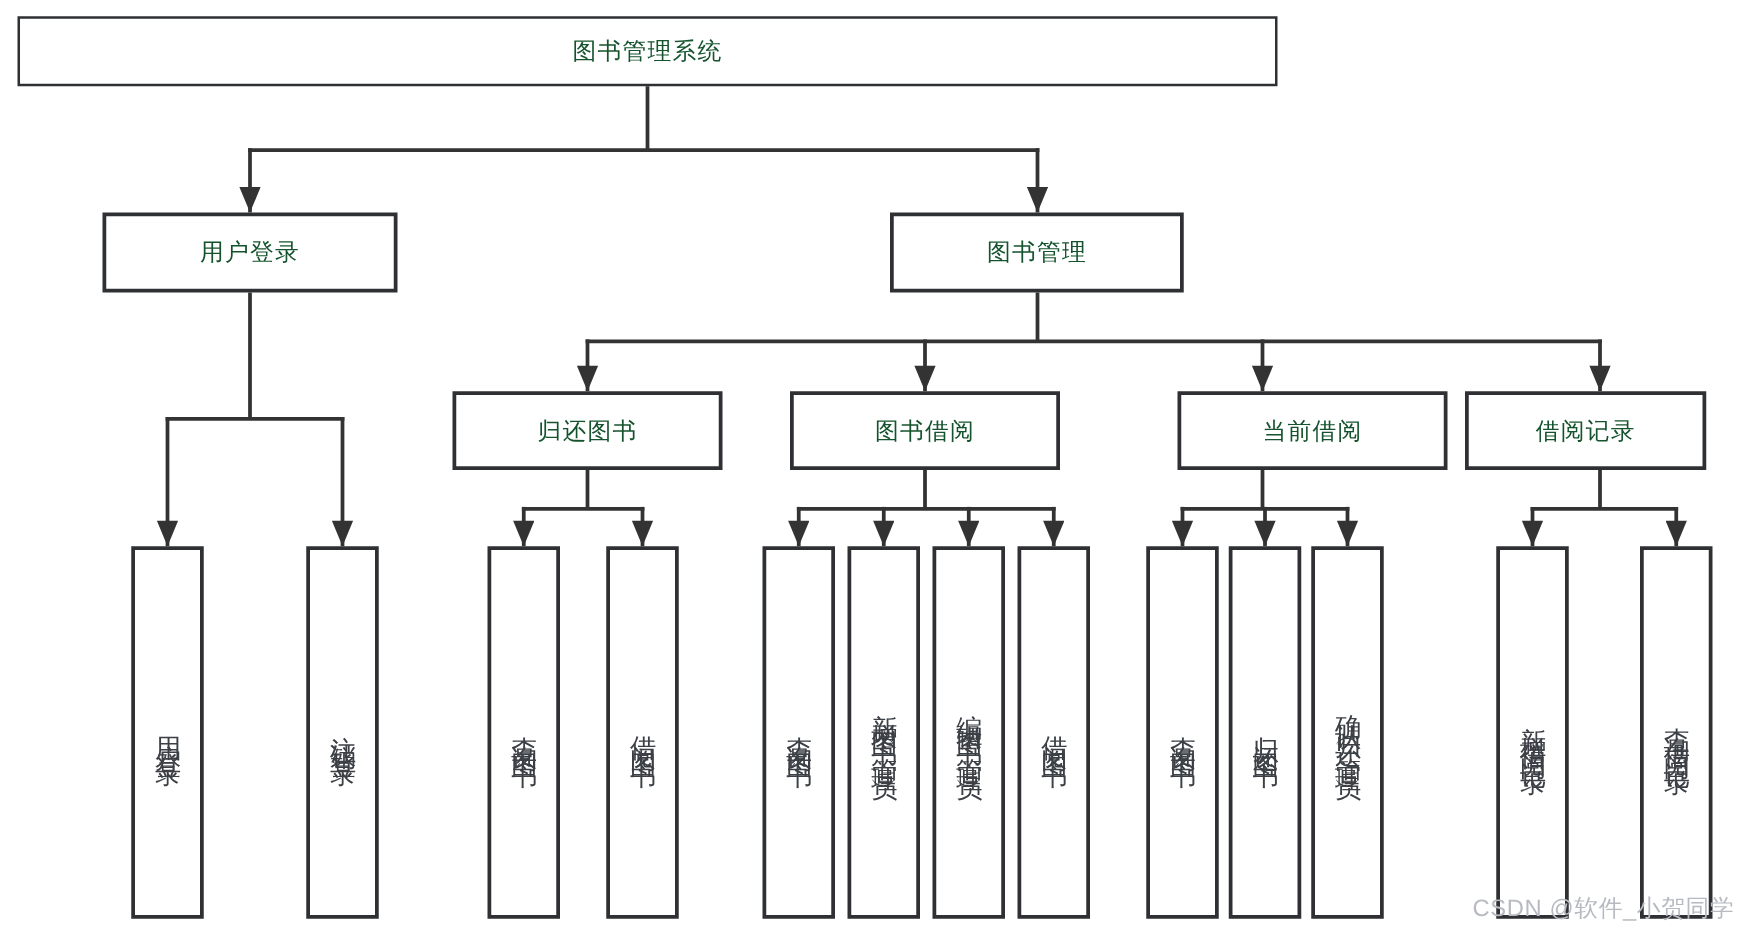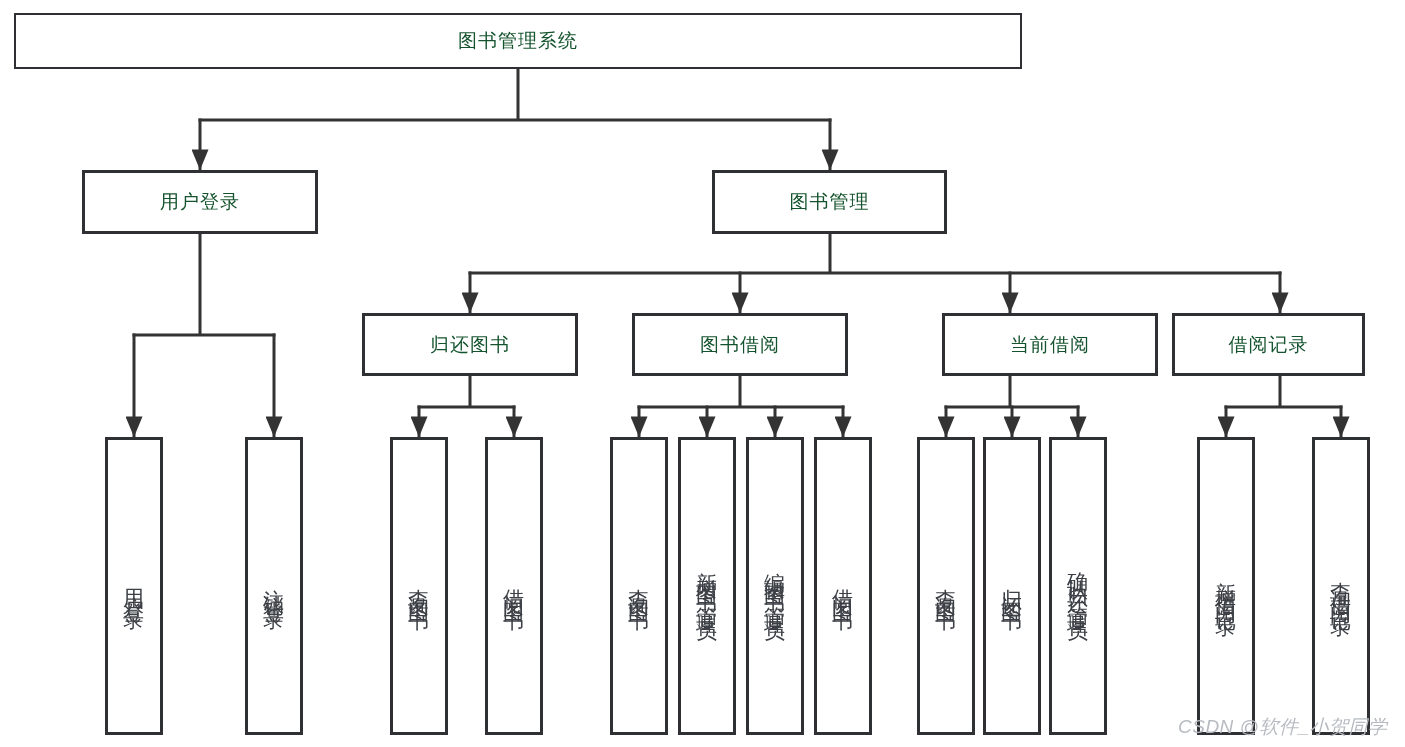--- a/index.html
+++ b/index.html
@@ -22,21 +22,21 @@
   .hlabel { font-size: 19px; color: #14532d; letter-spacing: 1px; white-space: nowrap; }
   .vnode { top: 437px; width: 58px; height: 298px; }
   .vlabel {
     writing-mode: vertical-rl; text-orientation: mixed;
     font-size: 21px; letter-spacing: 7px; line-height: 1;
     color: #3c4046;
   }
   .watermark {
     position: absolute; left: 1178px; top: 714px;
     font-size: 19px; color: #b7bbc1; letter-spacing: 0.5px;
-    z-index: 5; white-space: nowrap; font-style: italic;
+    z-index: 5; white-space: nowrap;
   }
 </style>
 </head>
 <body>
 
 <div class="stage">
 
   <svg class="wires" width="1405" height="747" viewBox="0 0 1405 747">
     <defs>
       <marker id="arw" viewBox="0 0 12 10" refX="12" refY="5" markerWidth="26" markerHeight="17" orient="auto" markerUnits="userSpaceOnUse">

